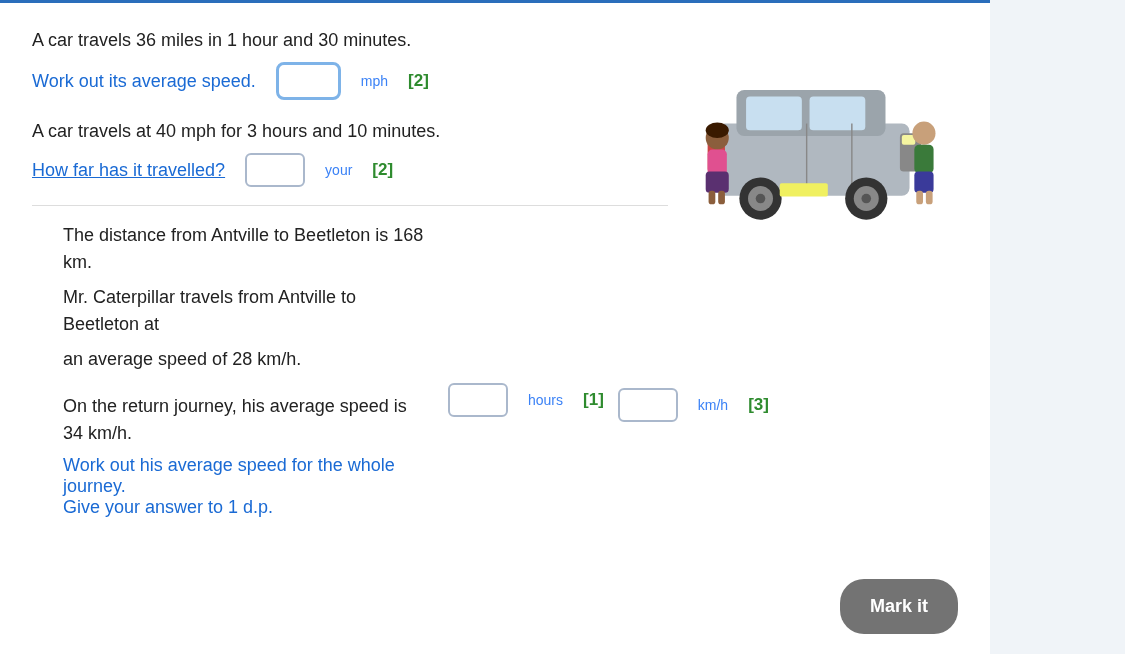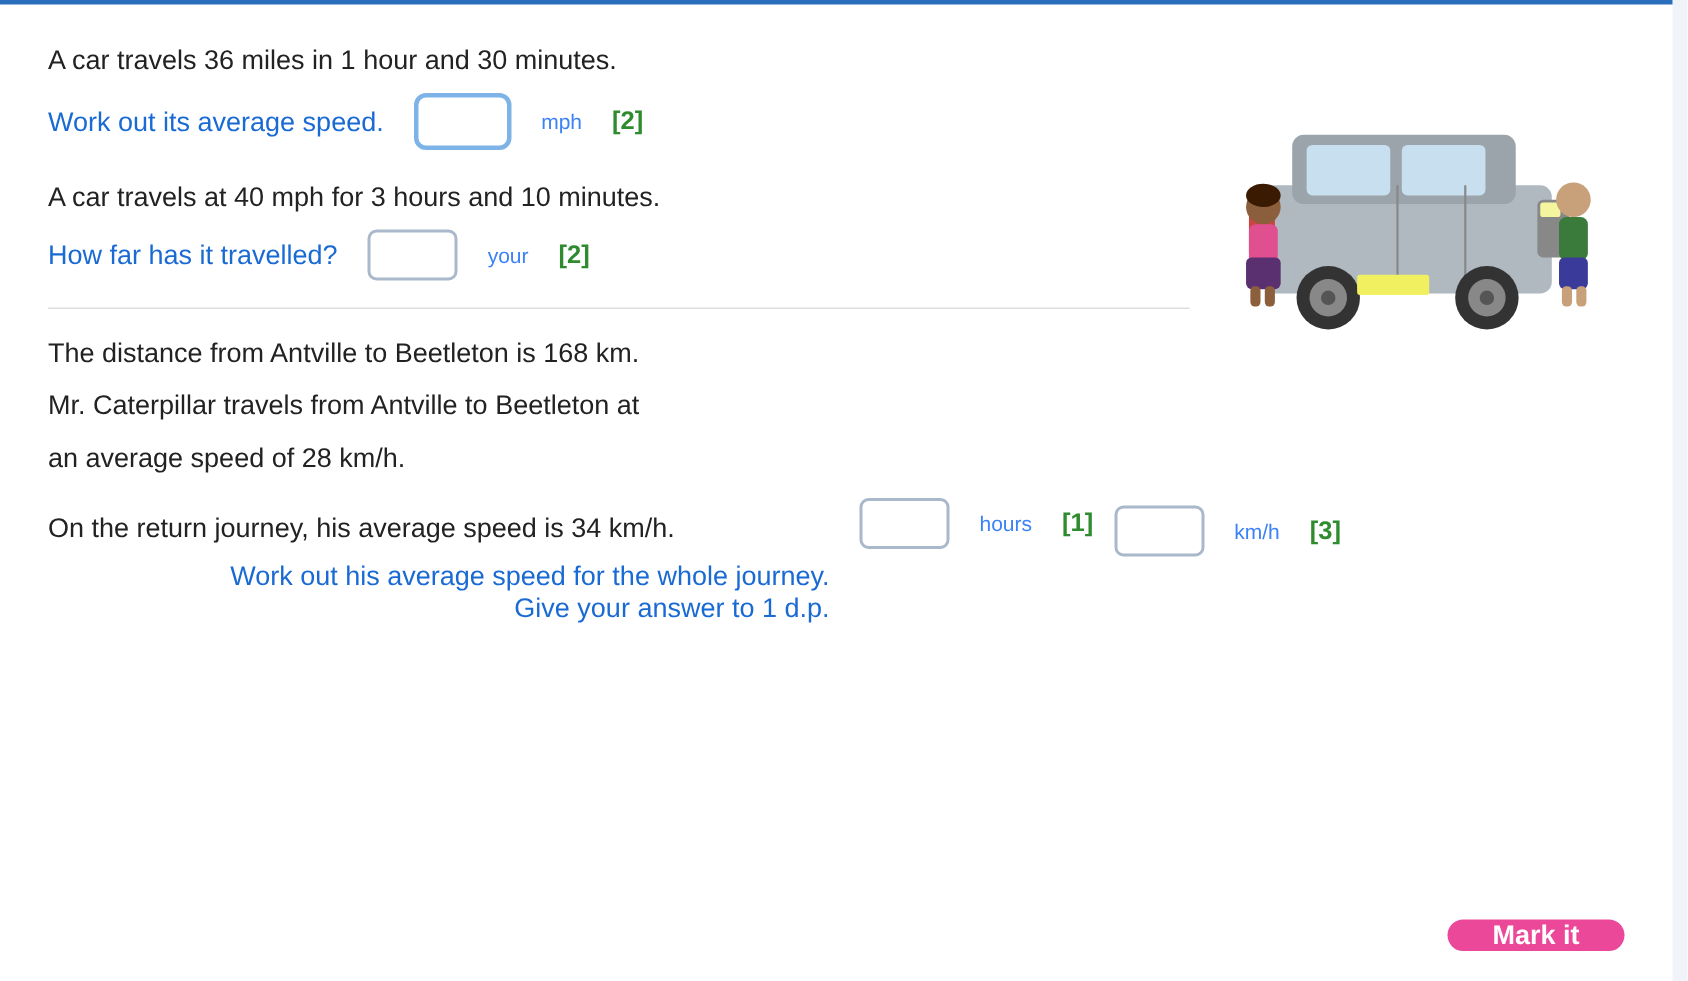--- a/index.html
+++ b/index.html
@@ -6,21 +6,21 @@
     body {
       font-family: Arial, sans-serif;
       font-size: 18px;
       background: #f0f4f8;
       width: 1125px;
       height: 654px;
       overflow: hidden;
     }
     .page {
       background: white;
-      width: 1115px;
+      width: 990px;
       height: 654px;
       padding: 24px 32px 20px 32px;
       position: relative;
       border-top: 3px solid #2a6ebb;
     }
     .main-content {
       display: flex;
       gap: 20px;
     }
     .questions {
@@ -87,45 +87,46 @@
       border: none;
       height: 1px;
       background: #ddd;
       margin: 16px 0;
     }
 
     
     .q3-block {
       display: flex;
       gap: 20px;
+      margin-left: 31px;
     }
     .q3-text {
       flex: 1;
     }
     .q3-answers {
       width: 220px;
       flex-shrink: 0;
       display: flex;
       flex-direction: row;
       gap: 14px;
       padding-top: 60px;
     }
 
     
     .bottom-bar {
       position: absolute;
       bottom: 20px;
       right: 32px;
     }
     .mark-it-btn {
-      background: #ec4899;
+      background: #737373;
       color: white;
       border: none;
       border-radius: 24px;
-      padding: 0 30px;
+      padding: 17px 30px;
       font-size: 18px;
       font-weight: bold;
       cursor: pointer;
     }
 
     
     .car-svg {
       width: 250px;
     }
   </style>
@@ -142,38 +143,38 @@
           <span class="question-prompt" style="margin-bottom:0;">Work out its average speed.</span>
           <input class="answer-input focused" type="text" value="" style="">
           <span class="unit-label">mph</span>
           <span class="marks-label">[2]</span>
         </div>
       </div>
 
       <div class="question-block">
         <div class="question-text">A car travels at 40 mph for 3 hours and 10 minutes.</div>
         <div class="answer-row">
-          <span class="question-prompt" style="margin-bottom:0;">How far has it travelled?</span>
+          <span class="question-prompt" style="margin-bottom:0;text-decoration:underline;">How far has it travelled?</span>
           <input class="answer-input" type="text" value="" style="">
           <span class="unit-label">your</span>
           <span class="marks-label">[2]</span>
         </div>
       </div>
 
       <hr class="divider">
 
       <div class="q3-block">
         <div class="q3-text">
           <div class="question-text">The distance from Antville to Beetleton is 168 km.</div>
           <div class="question-text">Mr. Caterpillar travels from Antville to Beetleton at</div>
           <div class="question-text">an average speed of 28 km/h.</div>
           <div style="margin-top:20px;">
             <div class="question-text">On the return journey, his average speed is 34 km/h.</div>
           </div>
-          <div style="margin-top:8px; color:#1a6ad4;text-align:right;">
+          <div style="margin-top:8px; color:#1a6ad4;">
             <div>Work out his average speed for the whole journey.</div>
             <div>Give your answer to 1 d.p.</div>
           </div>
         </div>
         <div class="q3-answers">
           <div class="answer-row">
             <input class="answer-input" type="text" value="" style="">
             <span class="unit-label">hours</span>
             <span class="marks-label">[1]</span>
           </div>

